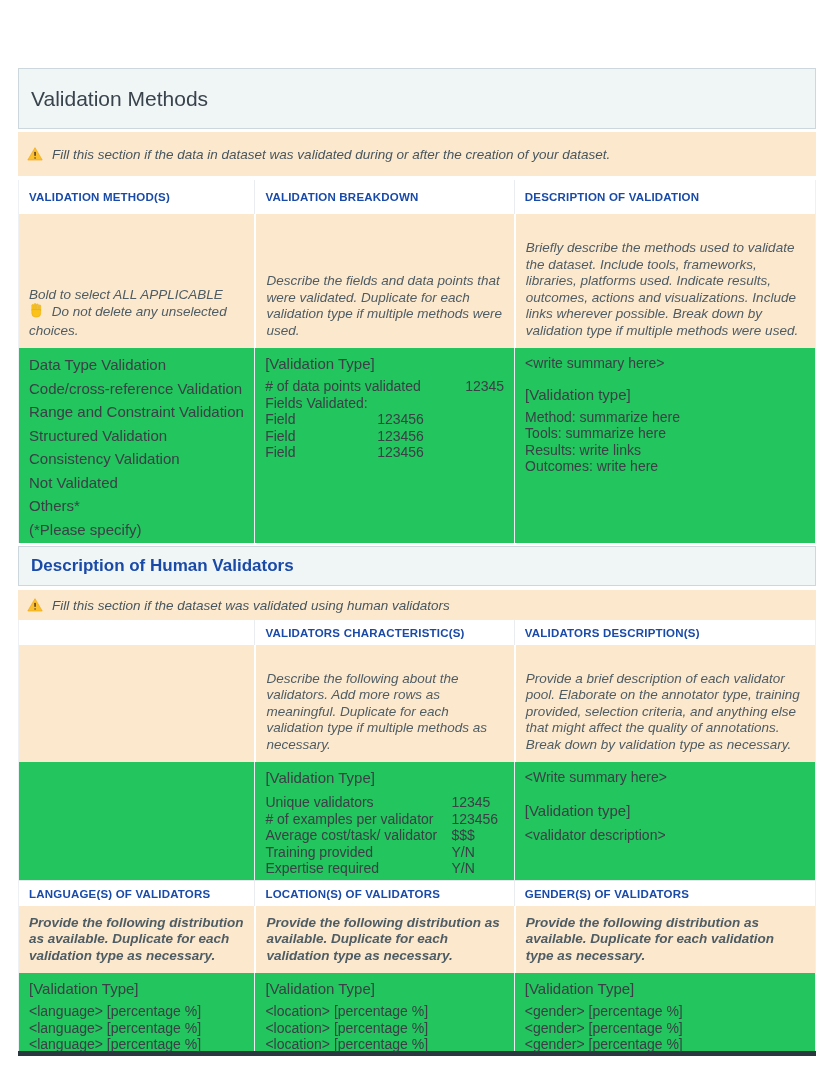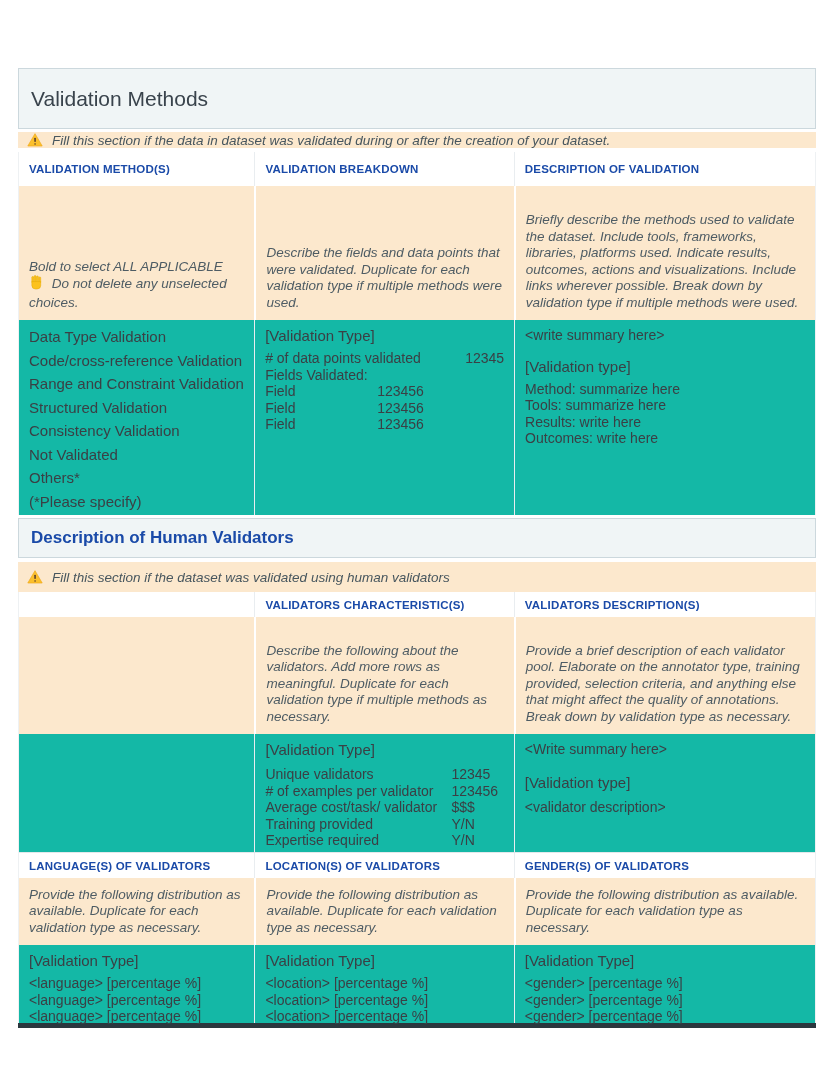--- a/index.html
+++ b/index.html
@@ -4,45 +4,45 @@
 <style>
   * { margin:0; padding:0; box-sizing:border-box; }
   body { width:834px; height:1080px; background:#ffffff; font-family:"Liberation Sans", sans-serif; color:#3a4045; overflow:hidden; }
   .content { width:798px; margin:68px 18px 0 18px; }
 
   .band { height:61px; background:#f0f5f6; border:1px solid #ccd8dd; display:flex; align-items:center; padding:0 12px; }
   .band.title-band { font-size:21px; color:#39434c; }
   .band.section-band { height:40px; margin-top:3px; font-size:17px; font-weight:bold; color:#1a4aa8; }
 
   .banner { background:#fce8cd; display:flex; align-items:center; gap:9px; padding:0 9px; font-size:13.5px; font-style:italic; color:#47565e; }
-  .banner.b1 { height:16px; margin-top:3px; margin-bottom:4px; }
+  .banner.b1 { height:44px; margin-top:3px; margin-bottom:4px; }
   .banner.b2 { height:30px; margin-top:4px; }
 
   .tbl { border-left:1px solid #eef1f3; border-right:1px solid #eef1f3; }
   .trow { display:flex; width:100%; }
   .cell { padding:0 10px; }
   .w1 { width:236px; } .w2 { width:260px; } .w3 { width:302px;align-items:center; }
 
   .hdr-row { background:#fff; height:34px; }
   .hdr-row .cell { display:flex; align-items:center; font-size:11.5px; font-weight:bold; color:#1a4aa8; letter-spacing:0.2px; }
   .hdr-row .cell + .cell { border-left:1px solid #e9edf0; }
   .hdr-row.bordered { border-top:1px solid #e2e8eb; height:26px; }
 
   .peach-row { background:#fce8cd; }
   .peach-row .cell { display:flex; flex-direction:column; justify-content:flex-end; padding-bottom:9px; font-size:13.5px; font-style:italic; color:#4e5c64; line-height:16.5px; }
   .peach-row .cell + .cell { border-left:2px solid #ffffff; }
 
-  .white-row { background:#14b8a6; }
+  .white-row { background:#22c55e; }
   .white-row .cell + .cell { border-left:1px solid #e9edf0; }
 
   .r1 { height:134px; }
   .r2 { height:195px; }
   .r3 { height:117px; }
   .r4 { height:118px; }
-  .r5 { height:67px; }
+  .r5 { height:67px;font-weight:bold; }
   .r6 { height:78px; }
 
   .methods { padding-top:5px; }
   .methods div { font-size:15px; line-height:23.5px; color:#3a4045; }
 
   .type-label { font-size:15px; color:#3a4045; }
   .pad-top { padding-top:7px; }
   .kv { display:flex; font-size:14px; line-height:16.5px; color:#3a4045; }
   .kv .lab-200 { width:200px; flex:none; }
   .kv .lab-112 { width:112px; flex:none; }
@@ -136,21 +136,21 @@
         <div class="kv">
           <span class="lab-112">Field</span>
           <span>123456</span>
         </div>
       </div>
       <div class="cell w3 pad-top">
         <div class="plain">&lt;write summary here&gt;</div>
         <div class="type-label mt14 mb6">[Validation type]</div>
         <div class="plain">Method: summarize here</div>
         <div class="plain">Tools: summarize here</div>
-        <div class="plain">Results: write here</div>
+        <div class="plain">Results: write links</div>
         <div class="plain">Outcomes: write here</div>
       </div>
     </div>
   </div>
 
   <div class="band section-band">
     <span>Description of Human Validators</span>
   </div>
 
   <div class="banner b2">

